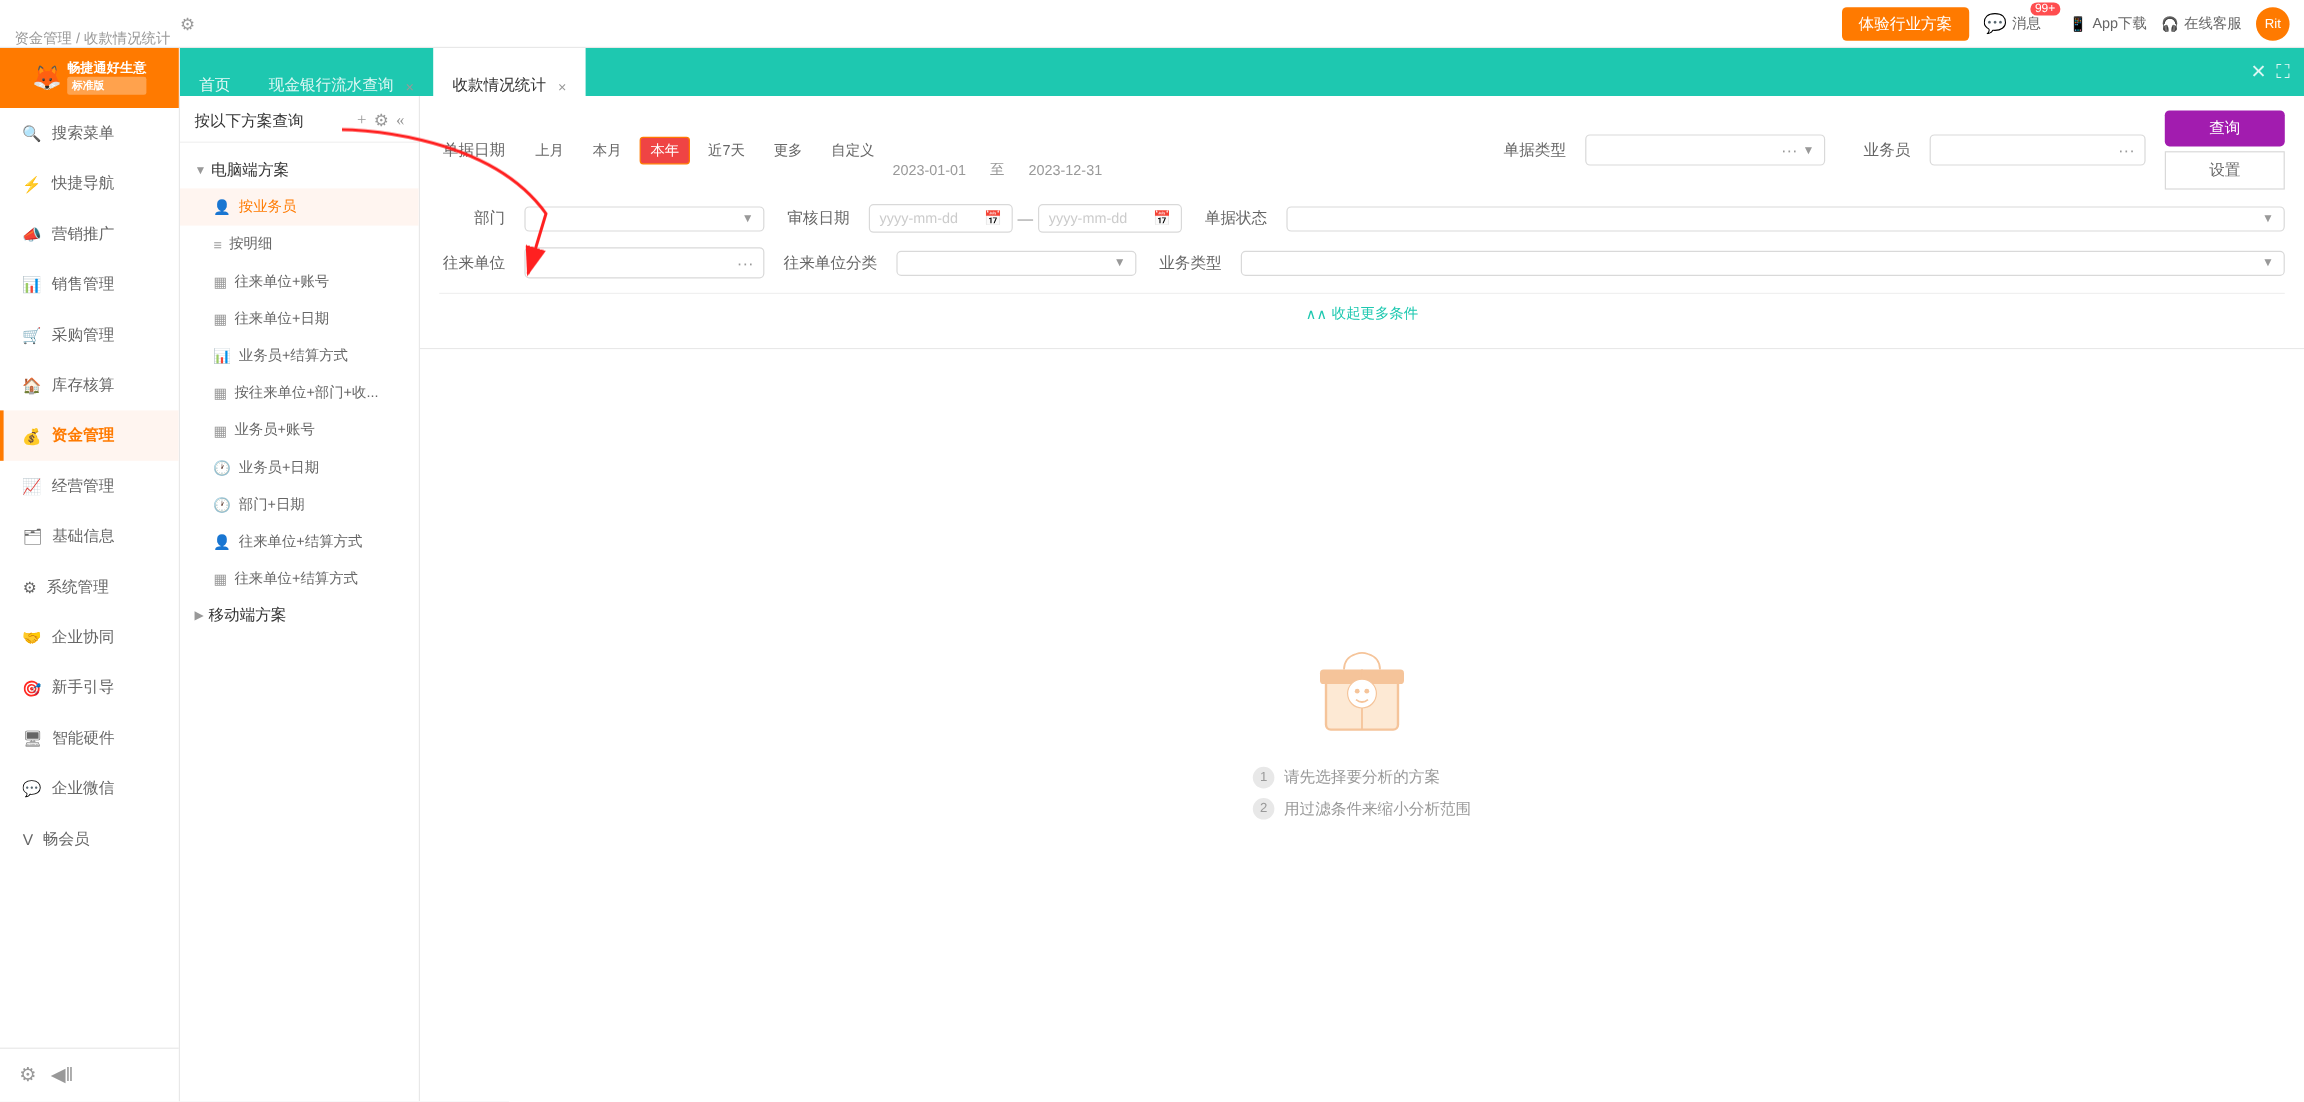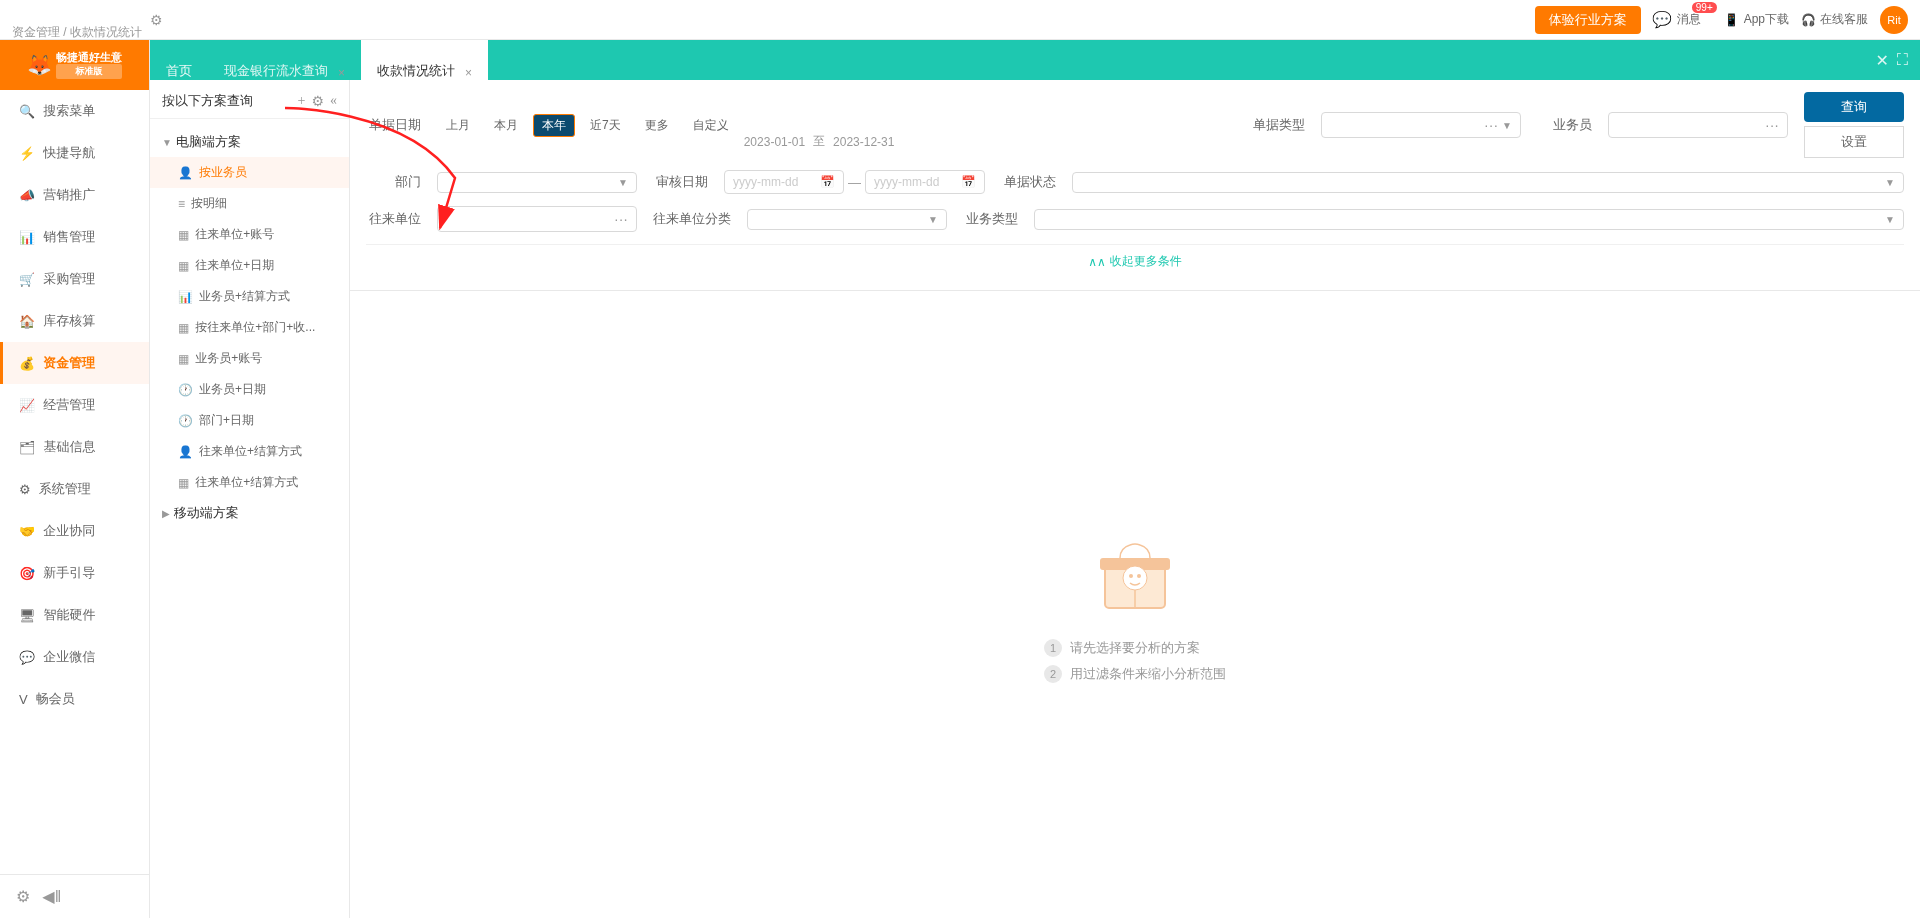--- a/index.html
+++ b/index.html
@@ -35,21 +35,21 @@
       height: 50px;
       background: #ff7a00;
       display: flex;
       align-items: center;
       justify-content: center;
       color: #fff;
       font-size: 14px;
       font-weight: bold;
       gap: 4px;
     }
-    .sidebar-logo-badge { font-size: 9px; background: rgba(255,255,255,0.3); padding: 1px 4px; border-radius: 2px; text-align: center; }
+    .sidebar-logo-badge { font-size: 9px; background: rgba(255,255,255,0.3); padding: 1px 4px; border-radius: 2px; }
     .sidebar-menu { flex: 1; overflow-y: auto; }
     .sidebar-item {
       display: flex;
       align-items: center;
       gap: 8px;
       padding: 12px 16px;
       cursor: pointer;
       color: #666;
       font-size: 13px;
       border-left: 3px solid transparent;
@@ -201,25 +201,25 @@
     .date-filter { display: flex; align-items: center; gap: 6px; }
     .date-quick-btn {
       padding: 2px 8px;
       border-radius: 3px;
       cursor: pointer;
       font-size: 12px;
       color: #666;
       border: 1px solid transparent;
     }
     .date-quick-btn.active {
-      background: #0c4a6e;
+      background: #ef4444;
       color: #fff;
       border-color: #ff7a00;
     }
-    .date-input-group { display: flex; align-items: center; gap: 8px; color: #999; font-size: 12px; margin-top: 33px; }
+    .date-input-group { display: flex; align-items: center; gap: 20px; color: #999; font-size: 12px; margin-top: 33px; }
     
     .select-control {
       border: 1px solid #d9d9d9;
       border-radius: 4px;
       padding: 4px 8px;
       display: flex;
       align-items: center;
       gap: 4px;
       cursor: pointer;
       min-width: 120px;
@@ -240,21 +240,21 @@
       color: #ccc;
       font-size: 12px;
       width: 120px;
       display: flex;
       align-items: center;
       gap: 4px;
     }
     .dash { color: #999; }
     
     .btn-primary {
-      background: #0369a1;
+      background: #a21caf;
       color: #fff;
       border: none;
       border-radius: 4px;
       padding: 6px 36px;
       cursor: pointer;
       font-size: 13px;
     }
     .btn-default {
       background: #fff;
       color: #666;

